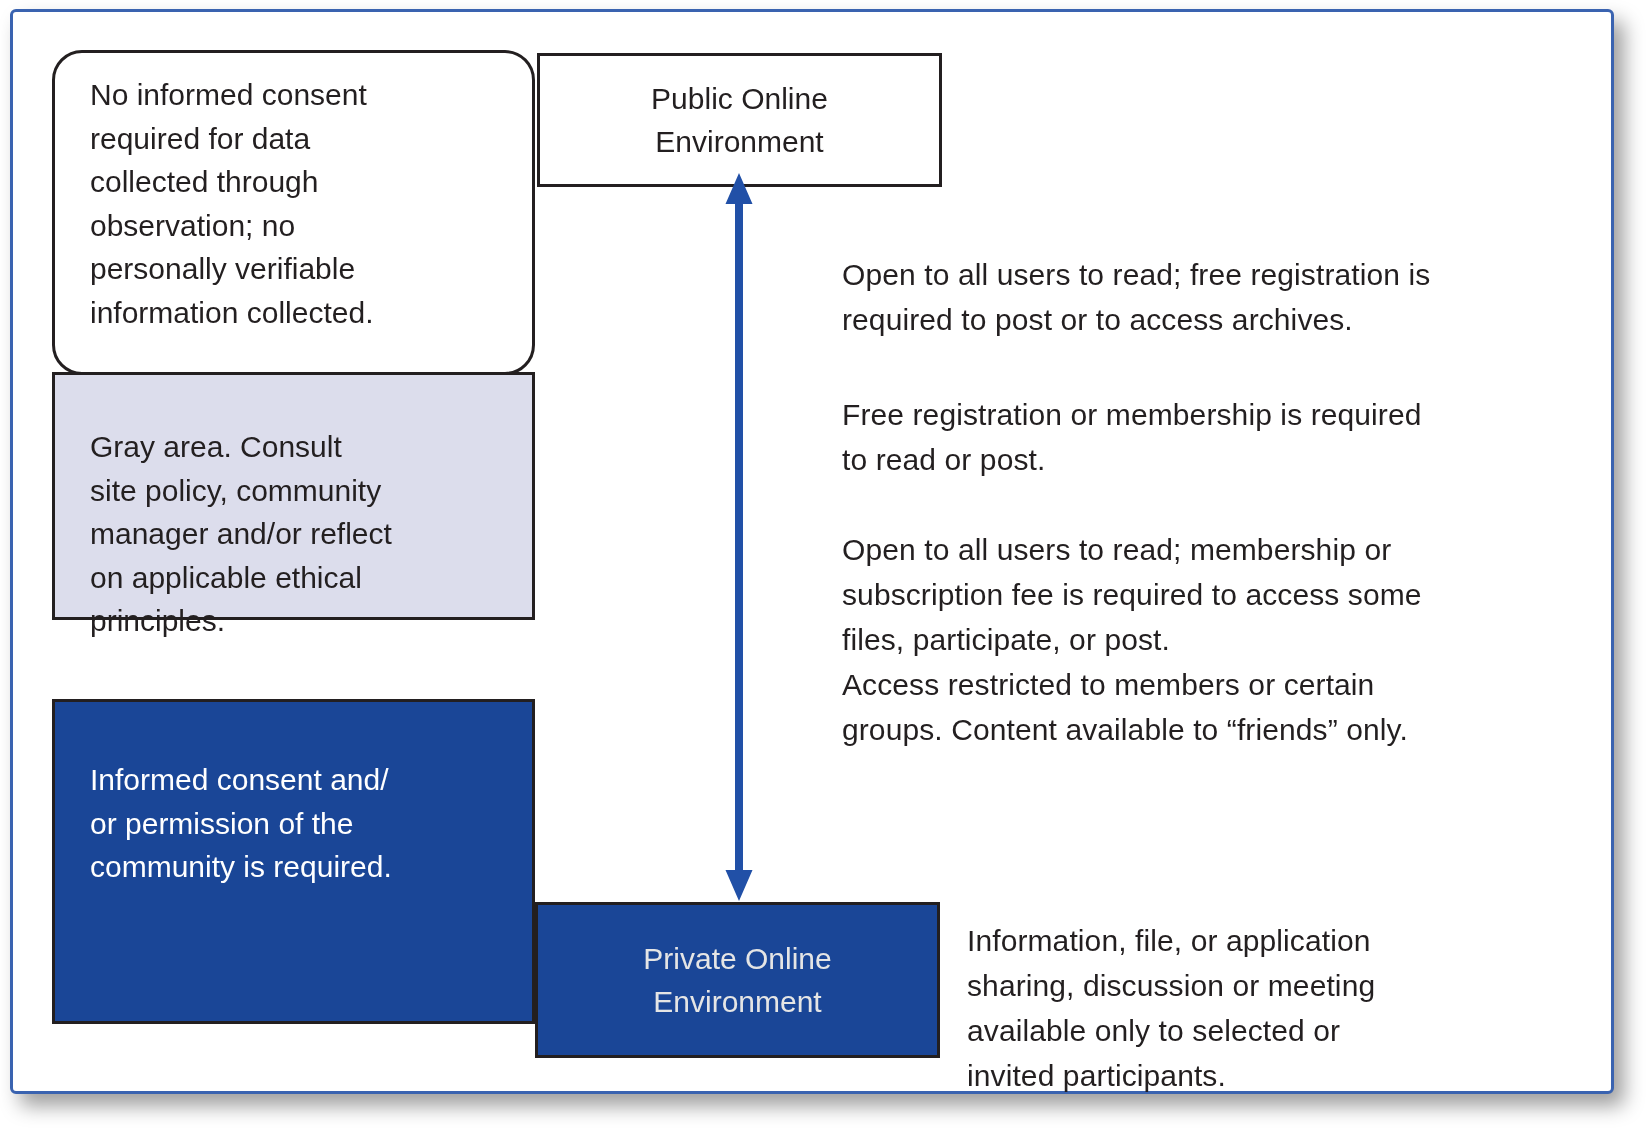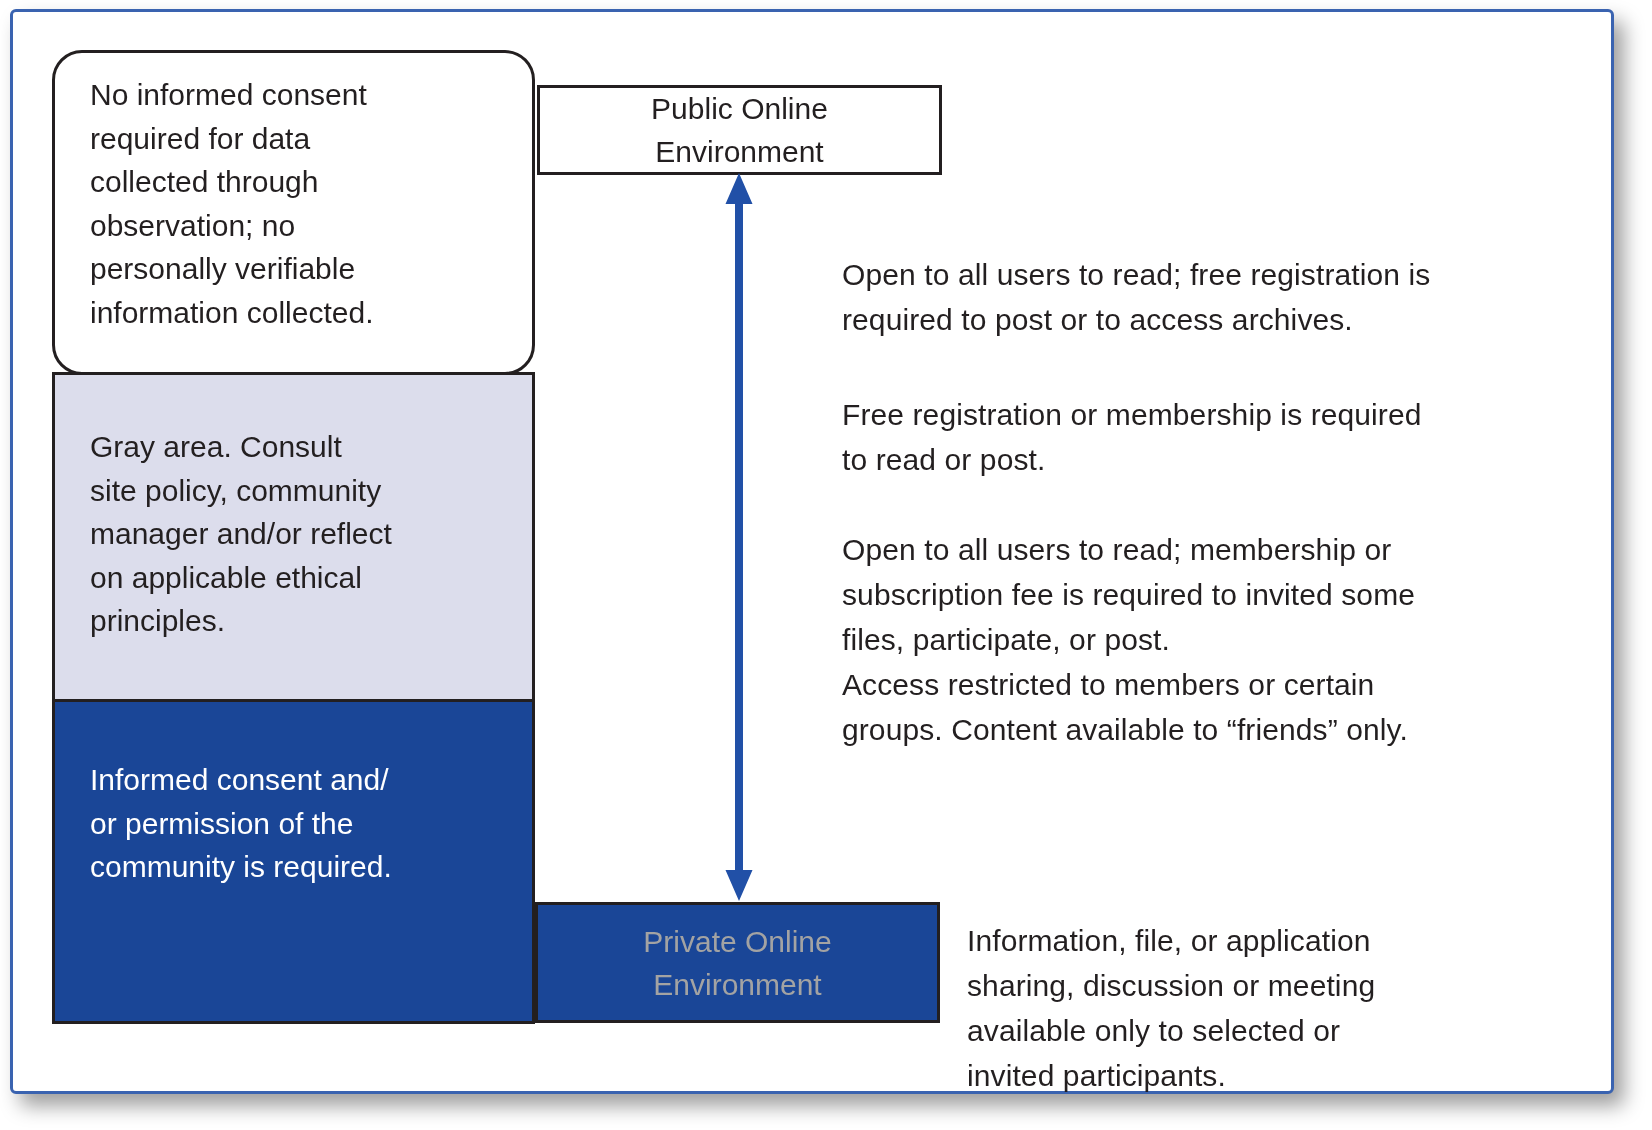--- a/index.html
+++ b/index.html
@@ -29,36 +29,36 @@
     position:absolute;
     left:52px;
     width:483px;
     box-sizing:border-box;
     border:3px solid #231f20;
     font-size:30px;
     line-height:43.5px;
     white-space:pre-line;
   }
   .lbox-public{ top:50px;  height:325px; background:#ffffff; padding:20px 18px 0 35px;border-radius:30px; }
-  .lbox-gray{   top:372px; height:330px; background:#dcddec; padding:50px 18px 0 35px; }
+  .lbox-gray{   top:372px; height:248px; background:#dcddec; padding:50px 18px 0 35px; }
   .lbox-private{top:699px; height:325px; background:#1a4697; color:#ffffff; padding:56px 18px 0 35px; }
   .envbox{
     position:absolute;
     box-sizing:border-box;
     border:3px solid #231f20;
     display:flex;
     align-items:center;
     justify-content:center;
     text-align:center;
     font-size:30px;
     line-height:43px;
     white-space:pre-line;
   }
-  .env-public{ left:537px; top:53px;  width:405px; height:90px; background:#ffffff;margin-top:32px; }
-  .env-private{left:535px; top:902px; width:405px; height:121px; background:#1a4697; color:#a3a3a3; }
+  .env-public{ left:537px; top:53px;  width:405px; height:134px; background:#ffffff; }
+  .env-private{left:535px; top:902px; width:405px; height:156px; background:#1a4697; color:#e5e5e5; }
   .note{
     position:absolute;
     font-size:30px;
     line-height:45px;
     white-space:pre-line;
     letter-spacing:0.1px;
   }
   .note-1{left:975px; top:42px;}
   .note-2{left:842px; top:252px;}
   .note-3{left:842px; top:392px;}
@@ -111,21 +111,21 @@
   </svg>
 
 
   <div class="note note-3">Free registration or membership is required
 to read or post.</div>
 
   <div class="note note-2">Open to all users to read; free registration is
 required to post or to access archives.</div>
 
   <div class="note note-4">Open to all users to read; membership or
-subscription fee is required to invited some
+subscription fee is required to access some
 files, participate, or post.</div>
 
   <div class="note note-5">Access restricted to members or certain
 groups. Content available to “friends” only.</div>
 
   <div class="note note-6">Information, file, or application
 sharing, discussion or meeting
 available only to selected or
 invited participants.</div>
 

